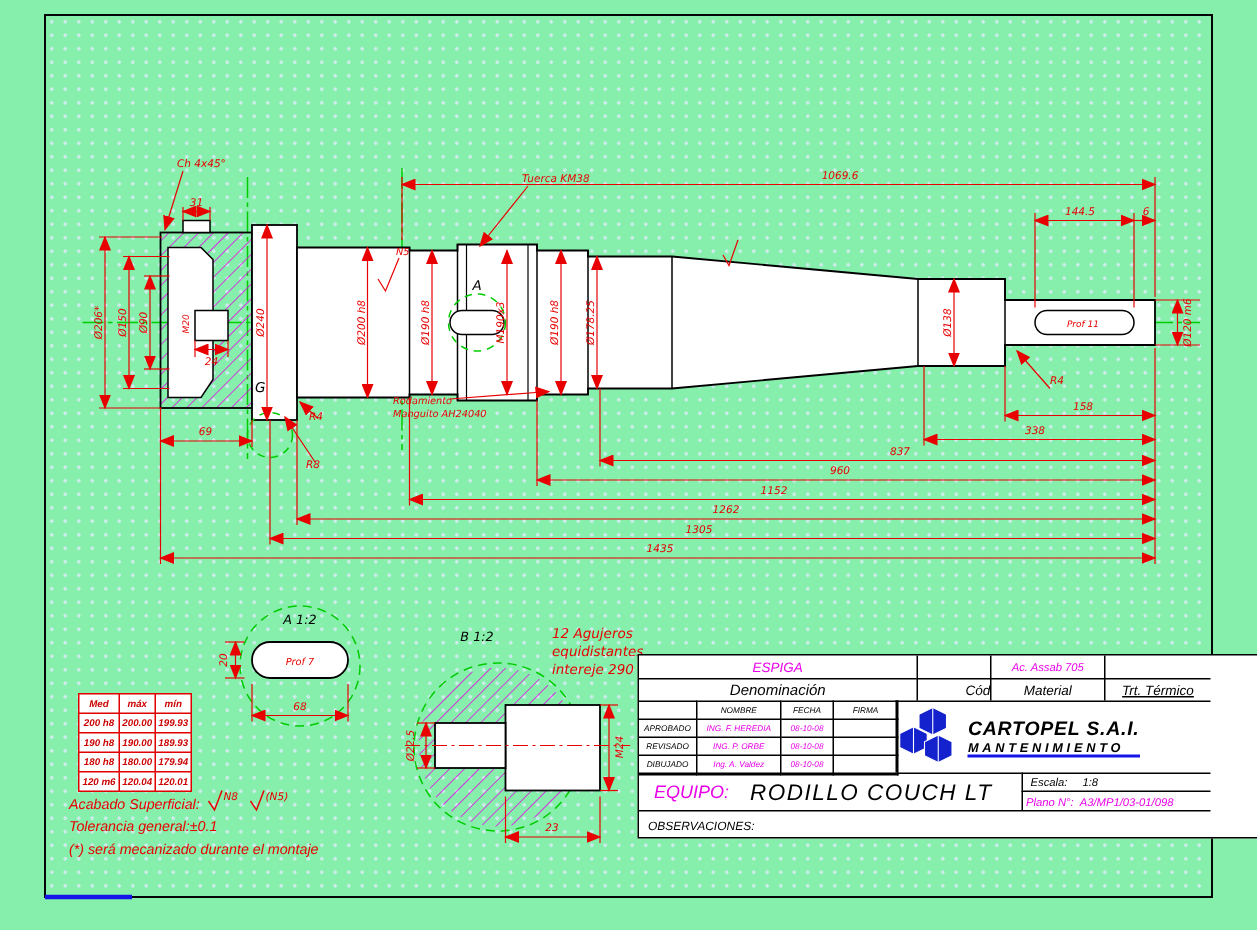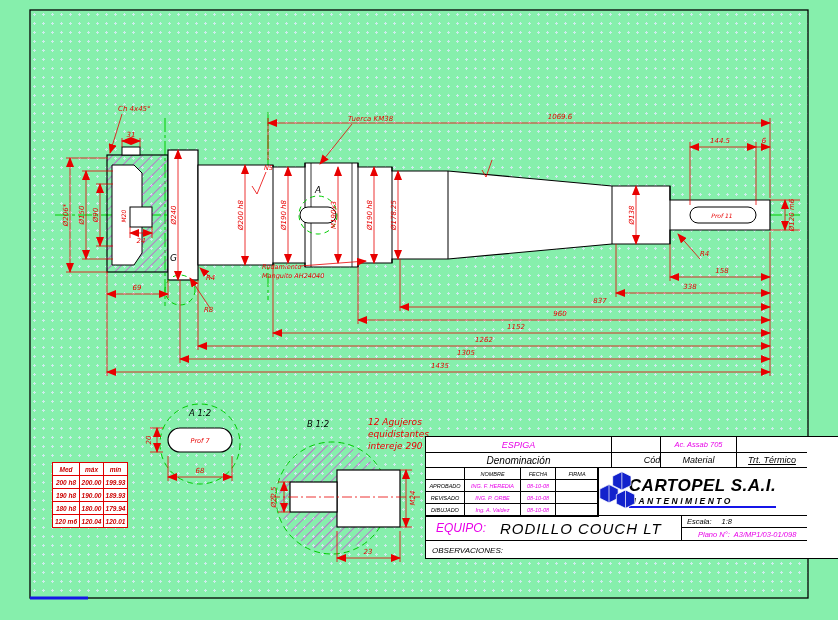--- a/index.html
+++ b/index.html
@@ -24,21 +24,21 @@
   .tb{position:absolute;left:425px;top:436px;width:438px;height:123px;border:1.5px solid #000;
       background:#fff;font-style:italic;box-sizing:border-box;}
   .tb .cell{position:absolute;box-sizing:border-box;border-left:1px solid #000;border-top:1px solid #000;
       display:flex;align-items:center;justify-content:center;overflow:hidden;}
   .tb .nl{border-left:none}.tb .nt{border-top:none}
   .mag{color:#e800e8;} .blk{color:#000;}
   table.appr{border-collapse:collapse;table-layout:fixed;}
   table.appr td{border:1px solid #000;font-style:italic;font-size:5.5px;text-align:center;
       padding:0;height:11px;overflow:hidden;white-space:nowrap;}
   .logo-line{border-bottom:2px solid #1515e8;}
-  .company{font-weight:900;font-style:italic;font-size:17px;letter-spacing:.5px;color:#000;}
+  .company{font-weight:900;font-style:italic;font-size:13px;letter-spacing:.5px;color:#000;}
   .dept{font-weight:bold;font-style:italic;font-size:8.5px;letter-spacing:2.5px;color:#000;}
 </style>
 </head>
 <body>
 
 <div class="sheet">
   <div class="grid"></div>
 
   <svg width="838" height="620" viewBox="0 0 838 620" style="z-index:2">
     <defs>
@@ -270,20 +270,35 @@
           <td>179.94</td>
     </tr>
     <tr>
       <td>120 m6</td>
           <td>120.04</td>
           <td>120.01</td>
     </tr>
   </tbody>
     </table>
 
+  <div class="notes ovl" style="left:46px;top:524px;">
+    <div>
+      <span>Acabado Superficial:</span>
+      <svg width="26" height="18">
+        <polyline points="3,10 7,16 12,3" stroke="#e80000" fill="none" stroke-width="1"></polyline>
+        <text x="13" y="9" font-size="7" fill="#e80000" font-style="italic">N8</text>
+      </svg>
+      <svg width="34" height="18">
+        <polyline points="3,10 7,16 12,3" stroke="#e80000" fill="none" stroke-width="1"></polyline>
+        <text x="13" y="9" font-size="7" fill="#e80000" font-style="italic">(N5)</text>
+      </svg>
+    </div>
+    <div>Tolerancia general:±0.1</div>
+    <div>(*) será mecanizado durante el montaje</div>
+  </div>
 
   <div class="tb ovl">
     <div class="cell nl nt mag" style="left:0;top:0;width:185px;height:15px;font-size:9px;">ESPIGA</div>
     <div class="cell nt" style="left:185px;top:0;width:49px;height:15px;"></div>
     <div class="cell nt mag" style="left:234px;top:0;width:76px;height:15px;font-size:7.5px;">Ac. Assab 705</div>
     <div class="cell nt" style="left:310px;top:0;width:71px;height:15px;"></div>
 
     <div class="cell nl blk" style="left:0;top:15px;width:185px;height:15px;font-size:10px;">Denominación</div>
     <div class="cell blk" style="left:185px;top:15px;width:49px;height:15px;font-size:9px;padding-left:44px;">Código</div>
     <div class="cell blk" style="left:234px;top:15px;width:76px;height:15px;font-size:9px;">Material</div>
@@ -336,21 +351,21 @@
     </div>
 
     <div class="cell nl" style="left:0;top:78px;width:255px;height:25px;justify-content:flex-start;gap:14px;padding-left:10px;">
       <span class="mag" style="font-size:12px;font-style:italic;">EQUIPO:</span>
       <span class="blk" style="font-size:15px;letter-spacing:1px;">RODILLO COUCH LT</span>
     </div>
     <div class="cell" style="left:255px;top:78px;width:126px;height:12px;justify-content:flex-start;padding-left:5px;gap:10px;font-size:7.5px;">
       <span class="blk">Escala:</span>
       <span class="blk">1:8</span>
     </div>
-    <div class="cell" style="left:255px;top:90px;width:126px;height:13px;justify-content:flex-start;padding-left:16px;gap:4px;font-size:7.5px;">
+    <div class="cell" style="left:255px;top:90px;width:126px;height:13px;justify-content:flex-start;padding-left:2px;gap:4px;font-size:7.5px;">
       <span class="mag">Plano N°:</span>
       <span class="mag">A3/MP1/03-01/098</span>
     </div>
     <div class="cell nl" style="left:0;top:103px;width:381px;height:20px;justify-content:flex-start;padding-left:6px;font-size:8px;">
       <span class="blk">OBSERVACIONES:</span>
     </div>
   </div>
 </div>
 
 </body></html>

